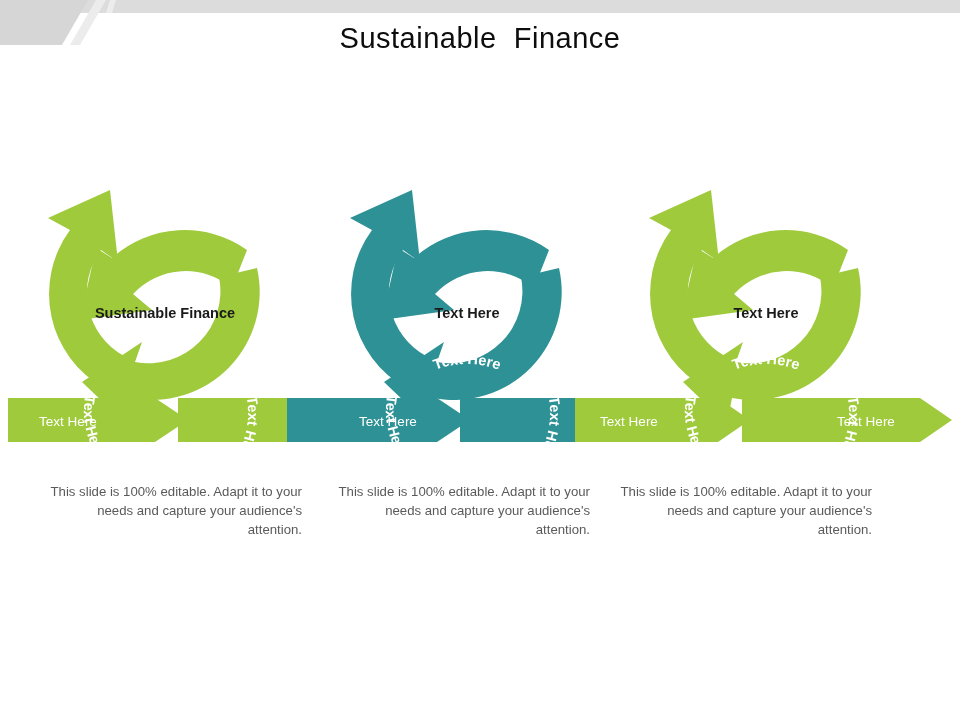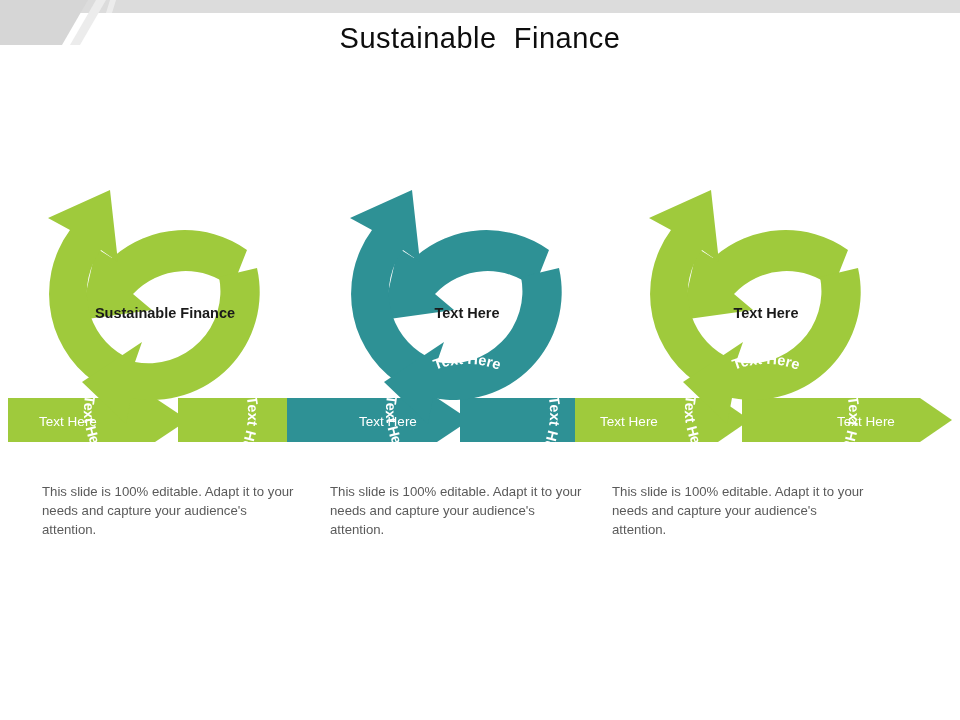--- a/index.html
+++ b/index.html
@@ -41,21 +41,21 @@
   
   #diagram{
     position:absolute;left:0;top:170px;width:960px;height:285px;
   }
 
   
   .caption{
     position:absolute;
     top:482px;
     width:260px;
-    text-align:left;
+    text-align:right;
     font-size:13.2px;
     line-height:19px;
     color:#5a5a5a;
     font-family:"Liberation Sans", sans-serif;
   }
   #caption-1{left:42px;}
   #caption-2{left:330px;}
   #caption-3{left:612px;}
 
   .arc-label, .center-label, .band-label{

